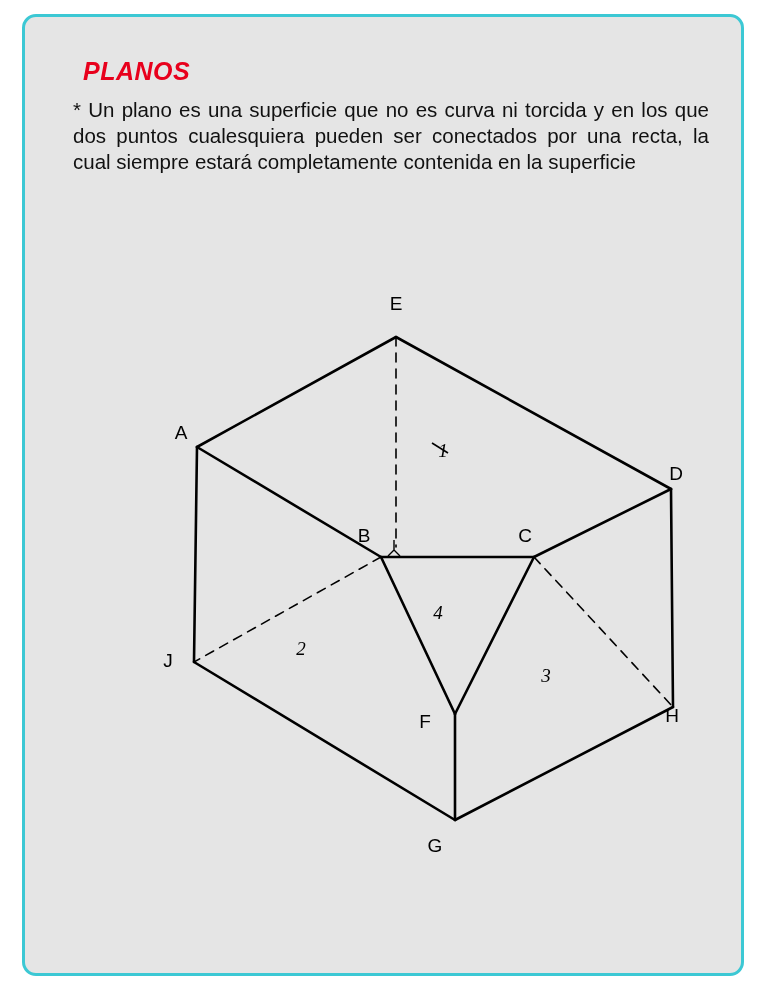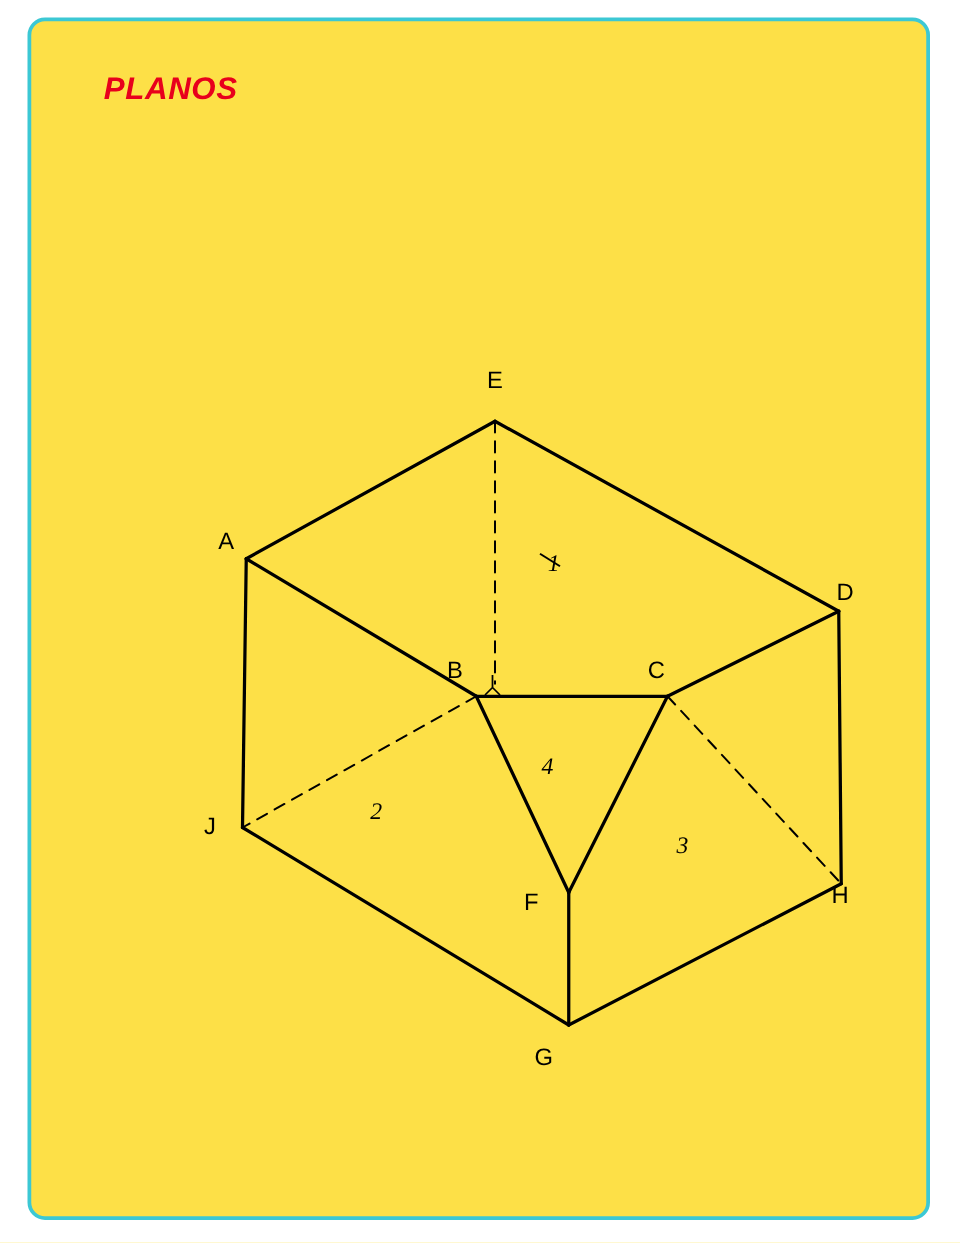--- a/index.html
+++ b/index.html
@@ -16,21 +16,21 @@
   }
   .slide-frame {
     position: absolute;
     left: 22px;
     top: 14px;
     width: 722px;
     height: 962px;
     border: 3px solid #3cc8d4;
     border-radius: 14px;
     box-sizing: border-box;
-    background: #fde047;
+    background: #e5e5e5;
   }
   .title {
     position: absolute;
     left: 58px;
     top: 40px;
     font-size: 25px;
     font-weight: bold;
     font-style: italic;
     color: #e8001c;
     letter-spacing: 0.5px;
@@ -68,20 +68,21 @@
     fill: #000000;
   }
 </style>
 </head>
 <body>
 
 <div class="slide-frame">
 
   <div class="title">PLANOS</div>
 
+  <div class="body-text">* Un plano es una superficie que no es curva ni torcida y en los que dos puntos cualesquiera pueden ser conectados por una recta, la cual siempre estará completamente contenida en la superficie</div>
 
   <div class="figure">
     <svg width="670" height="610" viewBox="0 0 670 610" xmlns="http://www.w3.org/2000/svg">
       <g id="solid-edges" stroke="#000000" stroke-width="2.6" stroke-linecap="round" fill="none">
           <line x1="345" y1="70" x2="146" y2="180"></line>
           <line x1="345" y1="70" x2="620" y2="222"></line>
           <line x1="146" y1="180" x2="330" y2="290"></line>
           <line x1="330" y1="290" x2="483" y2="290"></line>
           <line x1="483" y1="290" x2="620" y2="222"></line>
           <line x1="146" y1="180" x2="143" y2="395"></line>

